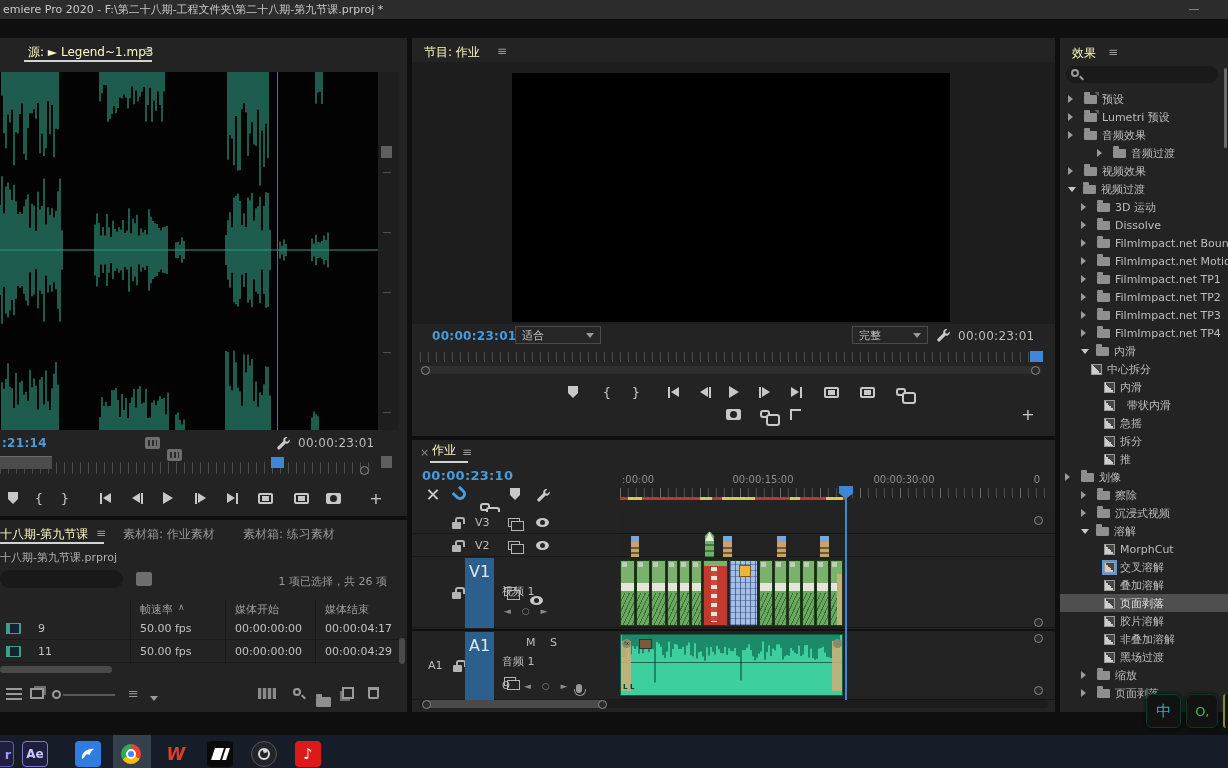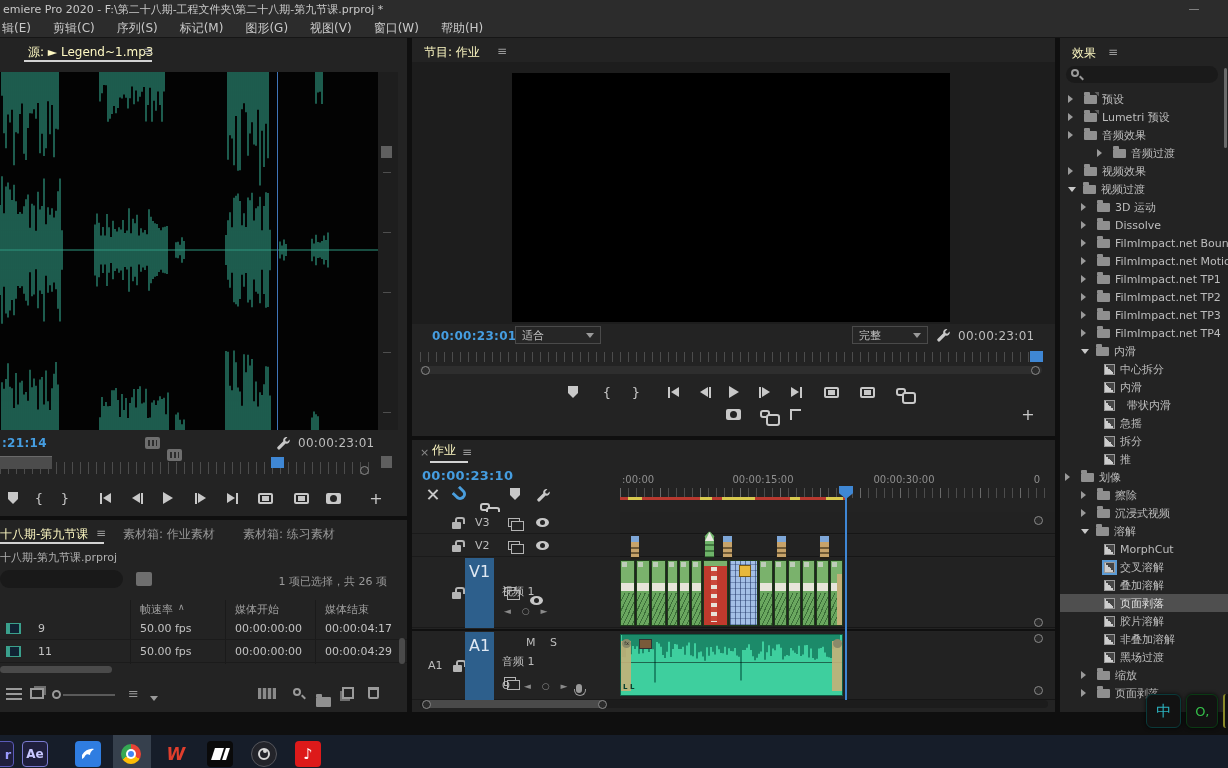--- a/index.html
+++ b/index.html
@@ -92,32 +92,20 @@
 </head>
 <body>
 
 <div class="app">
 
   <div class="abs titlebar">
     <span>emiere Pro 2020 - F:\第二十八期-工程文件夹\第二十八期-第九节课.prproj *</span>
   </div>
   <div class="abs" style="left:1182px;top:2px;width:24px;height:14px;color:#9a9a9a;font-size:11px;text-align:center">—</div>
 
-  <div class="abs menubar">
-    <div id="menu-items" style="display:flex;margin-left:-9px">
-        <div class="menu-item">辑(E)</div>
-        <div class="menu-item">剪辑(C)</div>
-        <div class="menu-item">序列(S)</div>
-        <div class="menu-item">标记(M)</div>
-        <div class="menu-item">图形(G)</div>
-        <div class="menu-item">视图(V)</div>
-        <div class="menu-item">窗口(W)</div>
-        <div class="menu-item">帮助(H)</div>
-      </div>
-  </div>
 
   <div class="abs panel" style="left:0;top:38px;width:407px;height:478px">
     <div class="abs tabtxt" style="left:28px;top:6px">源: ► Legend~1.mp3</div>
     <div class="abs pmenu" style="left:143px;top:6px">≡</div>
     <div class="abs underline" style="left:24px;top:22px;width:128px"></div>
 
     <div class="abs" style="left:0;top:34px;width:378px;height:358px;background:#030303">
       <svg id="src-wave" width="378" height="358">
           <path d="M2 0V23.773420410008832M4 0V61.12683101842498M6 0V76.14892666863693M8 0V42.51051978092199M10 0V50.55595795591639M12 0V37.73536508681037M14 0V93.28101402184973M16 0V60.25266522844447M18 0V61.54449446606194M20 0V42.068491102926664M22 0V31.379966888404436M24 0V81.85349341335403M26 0V87.91379824125384M28 0V55.95704075342837M30 0V41.233942870741686M32 0V41.377828555473975M34 0V37.164531851147544M36 0V46.78682223685869M38 0V31.121334884022982M40 0V81.27539577429434M42 0V61.826778564987144M44 0V83.91734173878437M46 0V76.2626037490613M48 0V29.331210473008085M50 0V62.15441984690466M52 0V33.08436692661344M54 0V85.20493559199615M56 0V56.852494679322696M58 0V57.378075376561874M100 0V29.37518625025413M102 0V21.255308021211675M104 0V12.961912504612428M106 0V13.36346502106798M108 0V49.75660908955923M110 0V46.82896822194055M112 0V41.968906154841605M114 0V33.905744422881746M116 0V41.346515373488195M118 0V35.88388221612381M120 0V25.408406392861348M122 0V26.5862448206573M124 0V22.51670078724469M126 0V25.690131221520772M128 0V36.53544009967494M130 0V26.14175523684442M132 0V14.480265644136939M134 0V32.32468100954996M136 0V18.413727506256535M138 0V29.518197653590793M140 0V24.847963900467366M142 0V19.729275154987942M144 0V14.927529882373069M146 0V49.494733044176705M148 0V32.97827347786085M150 0V15.842342407369214M152 0V49.748840654384736M154 0V28.764878244262597M156 0V38.80865132147849M158 0V19.502760089003836M160 0V32.88881588745342M162 0V49.82862042953662M164 0V19.623559221915695M228 0V87.76763829531504M230 0V63.19682935983727M232 0V66.6110507848724M234 0V93.1805413504739M236 0V44.10847741486899M238 0V98.67991170318793M240 0V98.27599547955951M242 0V37.15602495691554M244 0V31.311450879467397M246 0V40.304931208516905M248 0V83.72882154361756M250 0V61.55368358027362M252 0V50.25993365864732M254 0V72.4550008855085M256 0V73.69988274117925M258 0V37.67923099986707M260 0V113.58541476590811M262 0V58.81597061761001M264 0V95.01817017154217M266 0V51.63607310929153M268 0V86.23074786271003M316 0V31.835627576492552M318 0V20.39267811034465M320 0V19.741000562552827M322 0V31.99645482539034" stroke="#2f9880" stroke-width="1.2"></path>
           <path d="M0 178V223.0358463282631M0 178V132.9641536717369M2 178V251.7192391179126M2 178V104.2807608820874M4 178V214.7518547569643M4 178V141.2481452430357M6 178V241.4229002990401M6 178V114.5770997009599M8 178V245.43532596676857M8 178V110.56467403323141M10 178V238.52352347959464M10 178V117.47647652040537M12 178V228.10912154689856M12 178V127.89087845310144M14 178V243.2558387240888M14 178V112.74416127591122M16 178V226.63143576012527M16 178V129.36856423987473M18 178V214.04082042516248M18 178V141.95917957483752M20 178V216.06888570569868M20 178V139.93111429430132M22 178V214.2620556779495M22 178V141.7379443220505M24 178V221.8697792968572M24 178V134.1302207031428M26 178V228.63064227899565M26 178V127.36935772100433M28 178V233.45478308012466M28 178V122.54521691987534M30 178V200.28922765517572M30 178V155.71077234482428M32 178V224.2992005382195M32 178V131.7007994617805M34 178V222.41344585533415M34 178V133.58655414466585M36 178V197.28449060094286M36 178V158.71550939905714M38 178V236.18353004669004M38 178V119.81646995330996M40 178V218.58949471944453M40 178V137.41050528055547M42 178V221.88774970436364M42 178V134.11225029563636M44 178V249.4092812396862M44 178V106.59071876031379M46 178V203.78979540594844M46 178V152.21020459405156M48 178V220.84138777541992M48 178V135.15861222458008M50 178V213.20434148269908M50 178V142.79565851730092M52 178V219.86729972337713M52 178V136.13270027662287M54 178V210.45645079934337M54 178V145.54354920065663M56 178V217.3185845642903M56 178V138.6814154357097M58 178V236.70077202676367M58 178V119.29922797323634M60 178V249.3754538167852M60 178V106.62454618321479M62 178V197.75229870923903M62 178V158.24770129076097M95 178V203.55526746090283M95 178V152.44473253909717M97 178V214.3802153935564M97 178V141.6197846064436M99 178V205.28011950211607M99 178V150.71988049788393M101 178V192.46847206445804M101 178V163.53152793554196M103 178V201.10998734650667M103 178V154.89001265349333M105 178V192.55733273763084M105 178V163.44266726236916M107 178V214.09132136175936M107 178V141.90867863824064M109 178V200.83812708958897M109 178V155.16187291041103M111 178V190.90199472168553M111 178V165.09800527831447M113 178V207.32528736876571M113 178V148.67471263123429M115 178V199.10480684512518M115 178V156.89519315487482M117 178V196.48864601901204M117 178V159.51135398098796M119 178V200.67364153530153M119 178V155.32635846469847M121 178V198.39328381274515M121 178V157.60671618725485M123 178V207.92104080758105M123 178V148.07895919241895M125 178V194.9328530148756M125 178V161.0671469851244M127 178V197.46062101421907M127 178V158.53937898578093M129 178V219.65738597985234M129 178V136.34261402014766M131 178V194.68616337850045M131 178V161.31383662149955M133 178V209.34790245715897M133 178V146.65209754284103M135 178V204.69659747076062M135 178V151.30340252923938M137 178V213.21369107380215M137 178V142.78630892619785M139 178V192.50587739283492M139 178V163.49412260716508M141 178V199.7813413766126M141 178V156.2186586233874M143 178V195.5045167277588M143 178V160.4954832722412M145 178V197.9126434423554M145 178V158.0873565576446M147 178V193.79833566714M147 178V162.20166433286M149 178V218.62755762209537M149 178V137.37244237790463M151 178V211.36095455678225M151 178V144.63904544321775M153 178V207.0632358391598M153 178V148.9367641608402M155 178V204.80474875881558M155 178V151.19525124118442M157 178V203.91238941341285M157 178V152.08761058658715M159 178V200.02887122963037M159 178V155.97112877036963M161 178V197.7387563976174M161 178V158.2612436023826M163 178V200.77877475567104M163 178V155.22122524432896M165 178V201.36731856333432M165 178V154.63268143666568M167 178V202.02309396002585M167 178V153.97690603997415M176 178V185.86292805888826M176 178V170.13707194111174M178 178V186.2318857350535M178 178V169.7681142649465M180 178V183.3035490444412M180 178V172.6964509555588M182 178V190.74878992361425M182 178V165.25121007638575M184 178V186.91224618484836M184 178V169.08775381515164M226 178V192.9409042058703M226 178V163.0590957941297M228 178V207.77698806220525M228 178V148.22301193779475M230 178V215.8383614836905M230 178V140.1616385163095M232 178V200.84145638618685M232 178V155.15854361381315M234 178V230.35748264256748M234 178V125.64251735743252M236 178V232.21077363156283M236 178V123.78922636843717M238 178V234.4724256766366M238 178V121.52757432336341M240 178V227.05834723126998M240 178V128.94165276873002M242 178V202.6419159544827M242 178V153.3580840455173M244 178V214.6814469907812M244 178V141.3185530092188M246 178V201.07957405973207M246 178V154.92042594026793M248 178V230.40122191673203M248 178V125.59877808326799M250 178V227.83675451499258M250 178V128.16324548500742M252 178V235.3331334804339M252 178V120.6668665195661M254 178V207.47440565259868M254 178V148.52559434740132M256 178V219.83580322579286M256 178V136.16419677420714M258 178V221.84481590047704M258 178V134.15518409952296M260 178V231.32083931743207M260 178V124.67916068256793M262 178V197.84640808070378M262 178V158.15359191929622M264 178V222.0806123882442M264 178V133.9193876117558M266 178V235.85240921999906M266 178V120.14759078000094M268 178V234.94176052414895M268 178V121.05823947585105M270 178V198.16912937125616M270 178V157.83087062874384M280 178V186.42961177994945M280 178V169.57038822005055M282 178V182.48518561035635M282 178V173.51481438964365M284 178V188.51455325936644M284 178V167.48544674063356M286 178V184.09663017191767M286 178V171.90336982808233M312 178V189.32121184785908M312 178V166.67878815214092M314 178V184.60752696735204M314 178V171.39247303264796M316 178V193.20574028566747M316 178V162.79425971433253M318 178V185.8769812131659M318 178V170.1230187868341M320 178V185.42324967934903M320 178V170.57675032065097M322 178V187.05736081886914M322 178V168.94263918113086M324 178V192.56328273357977M324 178V163.43671726642023M326 178V188.09290327508603M326 178V167.90709672491397M328 178V195.42534437096927M328 178V160.57465562903073" stroke="#2f9880" stroke-width="1.2"></path>
@@ -507,21 +495,21 @@
         <div class="erow" style="padding-left: 21px;">
           <div class="chev c"></div>
           <div class="fold"></div>
           <span>FilmImpact.net TP4</span>
         </div>
         <div class="erow" style="padding-left: 21px;">
           <div class="chev e"></div>
           <div class="fold"></div>
           <span>内滑</span>
         </div>
-        <div class="erow" style="padding-left: 44px;">
+        <div class="erow" style="padding-left: 31px;">
           <div class="fxicon"></div>
           <span>中心拆分</span>
         </div>
         <div class="erow" style="padding-left: 44px;">
           <div class="fxicon"></div>
           <span>内滑</span>
         </div>
         <div class="erow" style="padding-left: 44px; gap: 12px;">
           <div class="fxicon"></div>
           <span>带状内滑</span>

